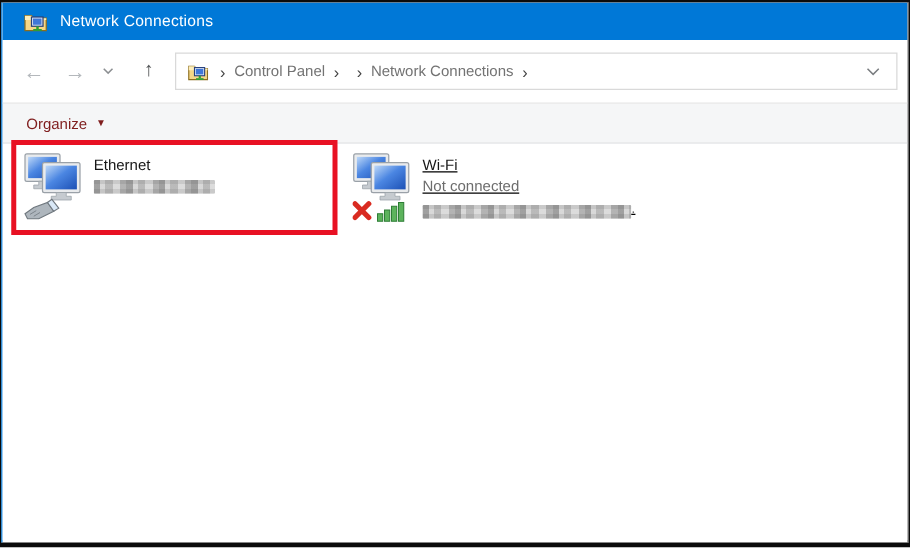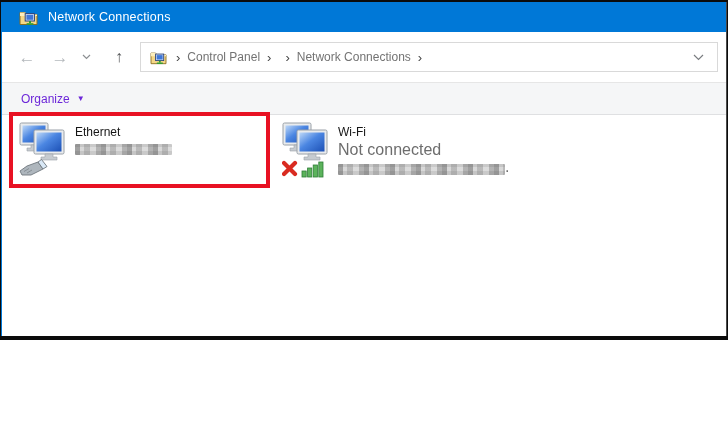--- a/index.html
+++ b/index.html
@@ -1,20 +1,20 @@
 <!DOCTYPE html>
 <html><head>
 <meta charset="utf-8">
 <style>
   * { margin:0; padding:0; box-sizing:border-box; }
   html,body { background:#fff; }
   body { font-family:"Liberation Sans", sans-serif; }
 
   .stage {
-    position:relative; width:728px; height:340px;
+    position:relative; width:728px; height:438px;
     background:#0b0b0b; overflow:hidden;
   }
   .window {
     position:absolute; left:1px; right:1px; top:2px; bottom:4px;
     background:#fff; overflow:hidden;
     border-left:1px solid #0078d7; border-right:1px solid #4a4a4a;
   }
 
   
   .titlebar {
@@ -46,39 +46,39 @@
   .sep { font-size:13px; color:#444; padding:0 7px; cursor:default; }
   .addr-chevron { margin-left:auto; display:flex; padding-right:4px; }
 
   
   .toolbar {
     height:32px; background:#f5f6f7; border-bottom:1px solid #dfe0e2;
     display:flex; align-items:center; padding-left:19px;
   }
   .organize {
     display:flex; align-items:center; gap:7px; background:none; border:none;
-    color:#6d28d9; font-size:12px; cursor:default;
+    color:#7f1d1d; font-size:12px; cursor:default;
   }
   .organize .caret { font-size:8px; line-height:1; padding-top:1px; }
 
   
   .content { position:relative; height:317px; background:#fff; }
 
   .highlight-box {
     position:absolute; left:7px; top:-3px; width:261px; height:76px;
     border:4px solid #e81123; z-index:6; pointer-events:none;
   }
 
   .conn-item { position:absolute; top:6px; display:flex; cursor:default;justify-content:center; }
   .conn-item.ethernet { left:17px; }
-  .conn-item.wifi { left:280px; }
+  .conn-item.wifi { left:280px;text-decoration:underline; }
   .conn-icon { flex:0 0 48px; height:58px; }
   .conn-text { margin-left:8px; padding-top:3px; }
   .conn-name { font-size:12px; line-height:17px; color:#161616; white-space:nowrap; }
-  .conn-sub  { font-size:16px; line-height:17px; color:#6d6d6d; white-space:nowrap; }
+  .conn-sub  { font-size:12px; line-height:17px; color:#6d6d6d; white-space:nowrap; }
   .sub-row { display:flex; align-items:flex-end; height:17px; }
 
   .redacted {
     display:inline-block; height:11px; margin-top:3px; border-radius:1px;
     background:
       repeating-linear-gradient(90deg, rgba(105,105,105,.5) 0 5px, rgba(220,220,220,.15) 5px 9px, rgba(150,150,150,.45) 9px 15px, rgba(235,235,235,.2) 15px 21px, rgba(125,125,125,.4) 21px 26px),
       repeating-linear-gradient(0deg, rgba(150,150,150,.35) 0 4px, rgba(215,215,215,.4) 4px 8px),
       #d8d8d8;
   }
   .redacted.eth { width:97px; }

